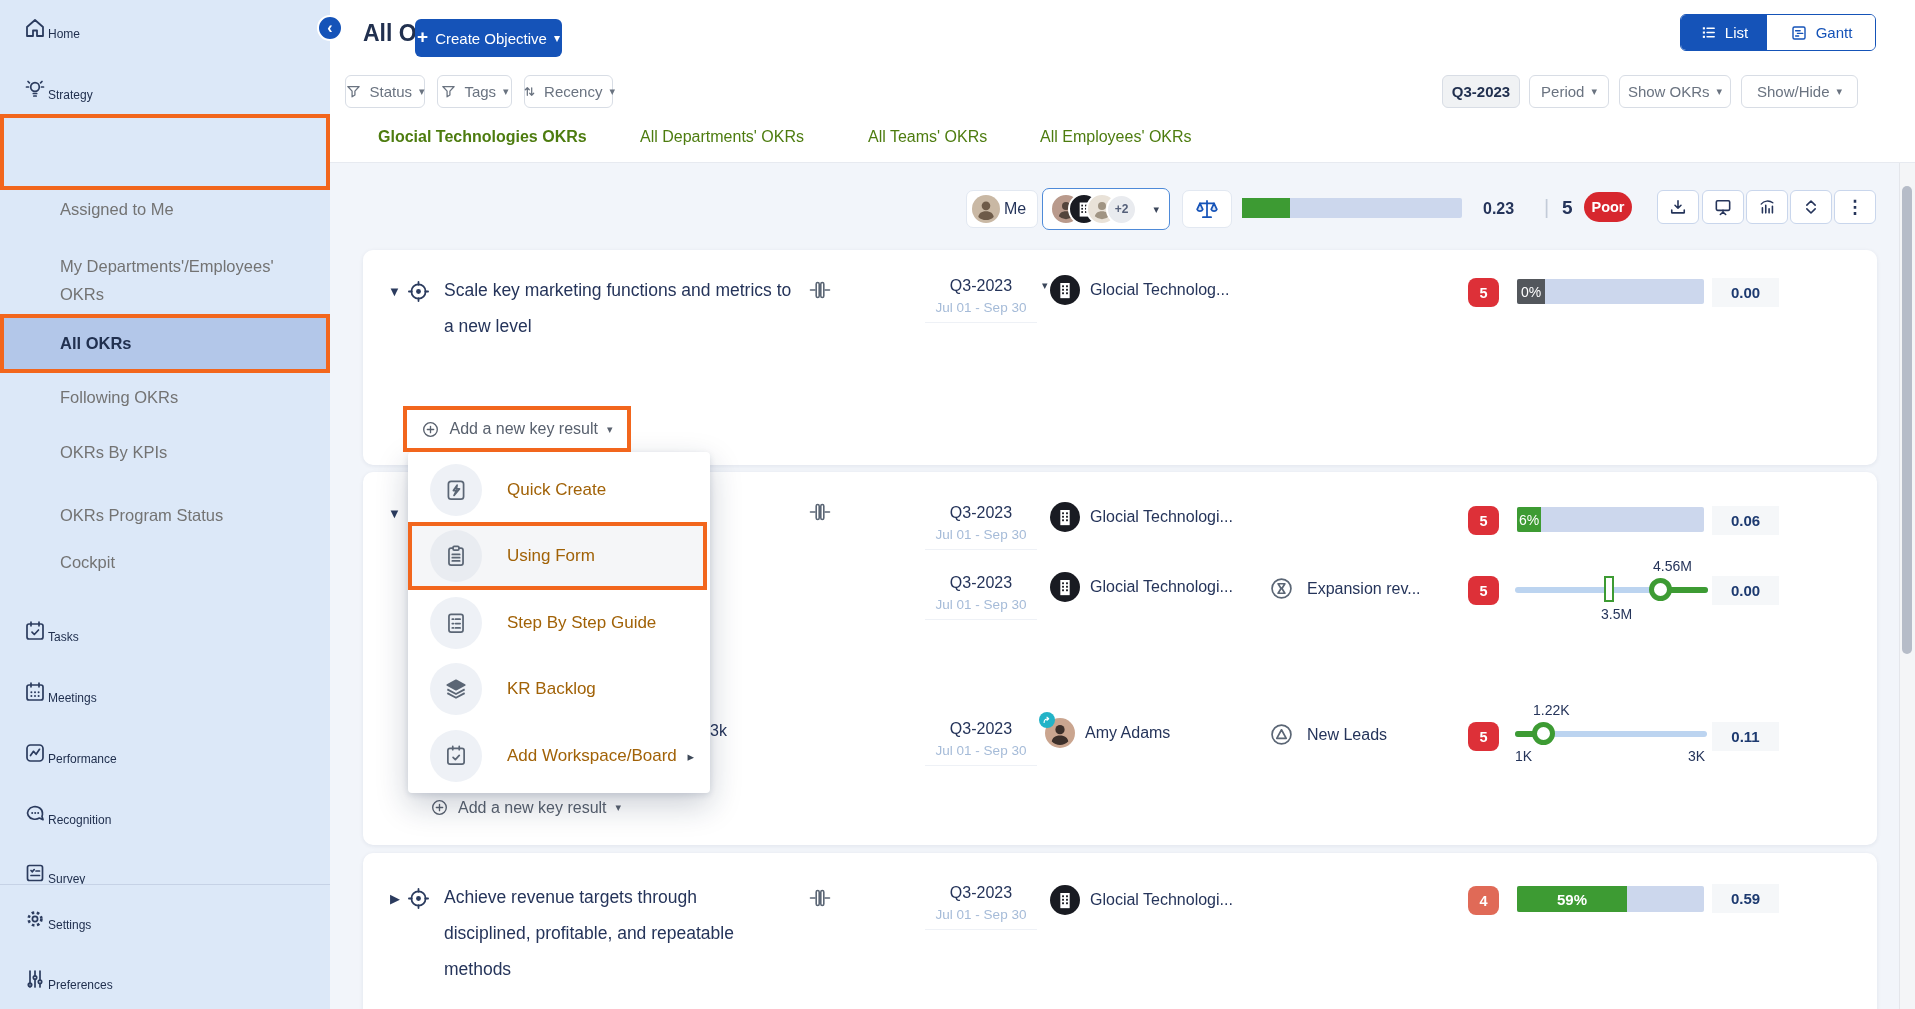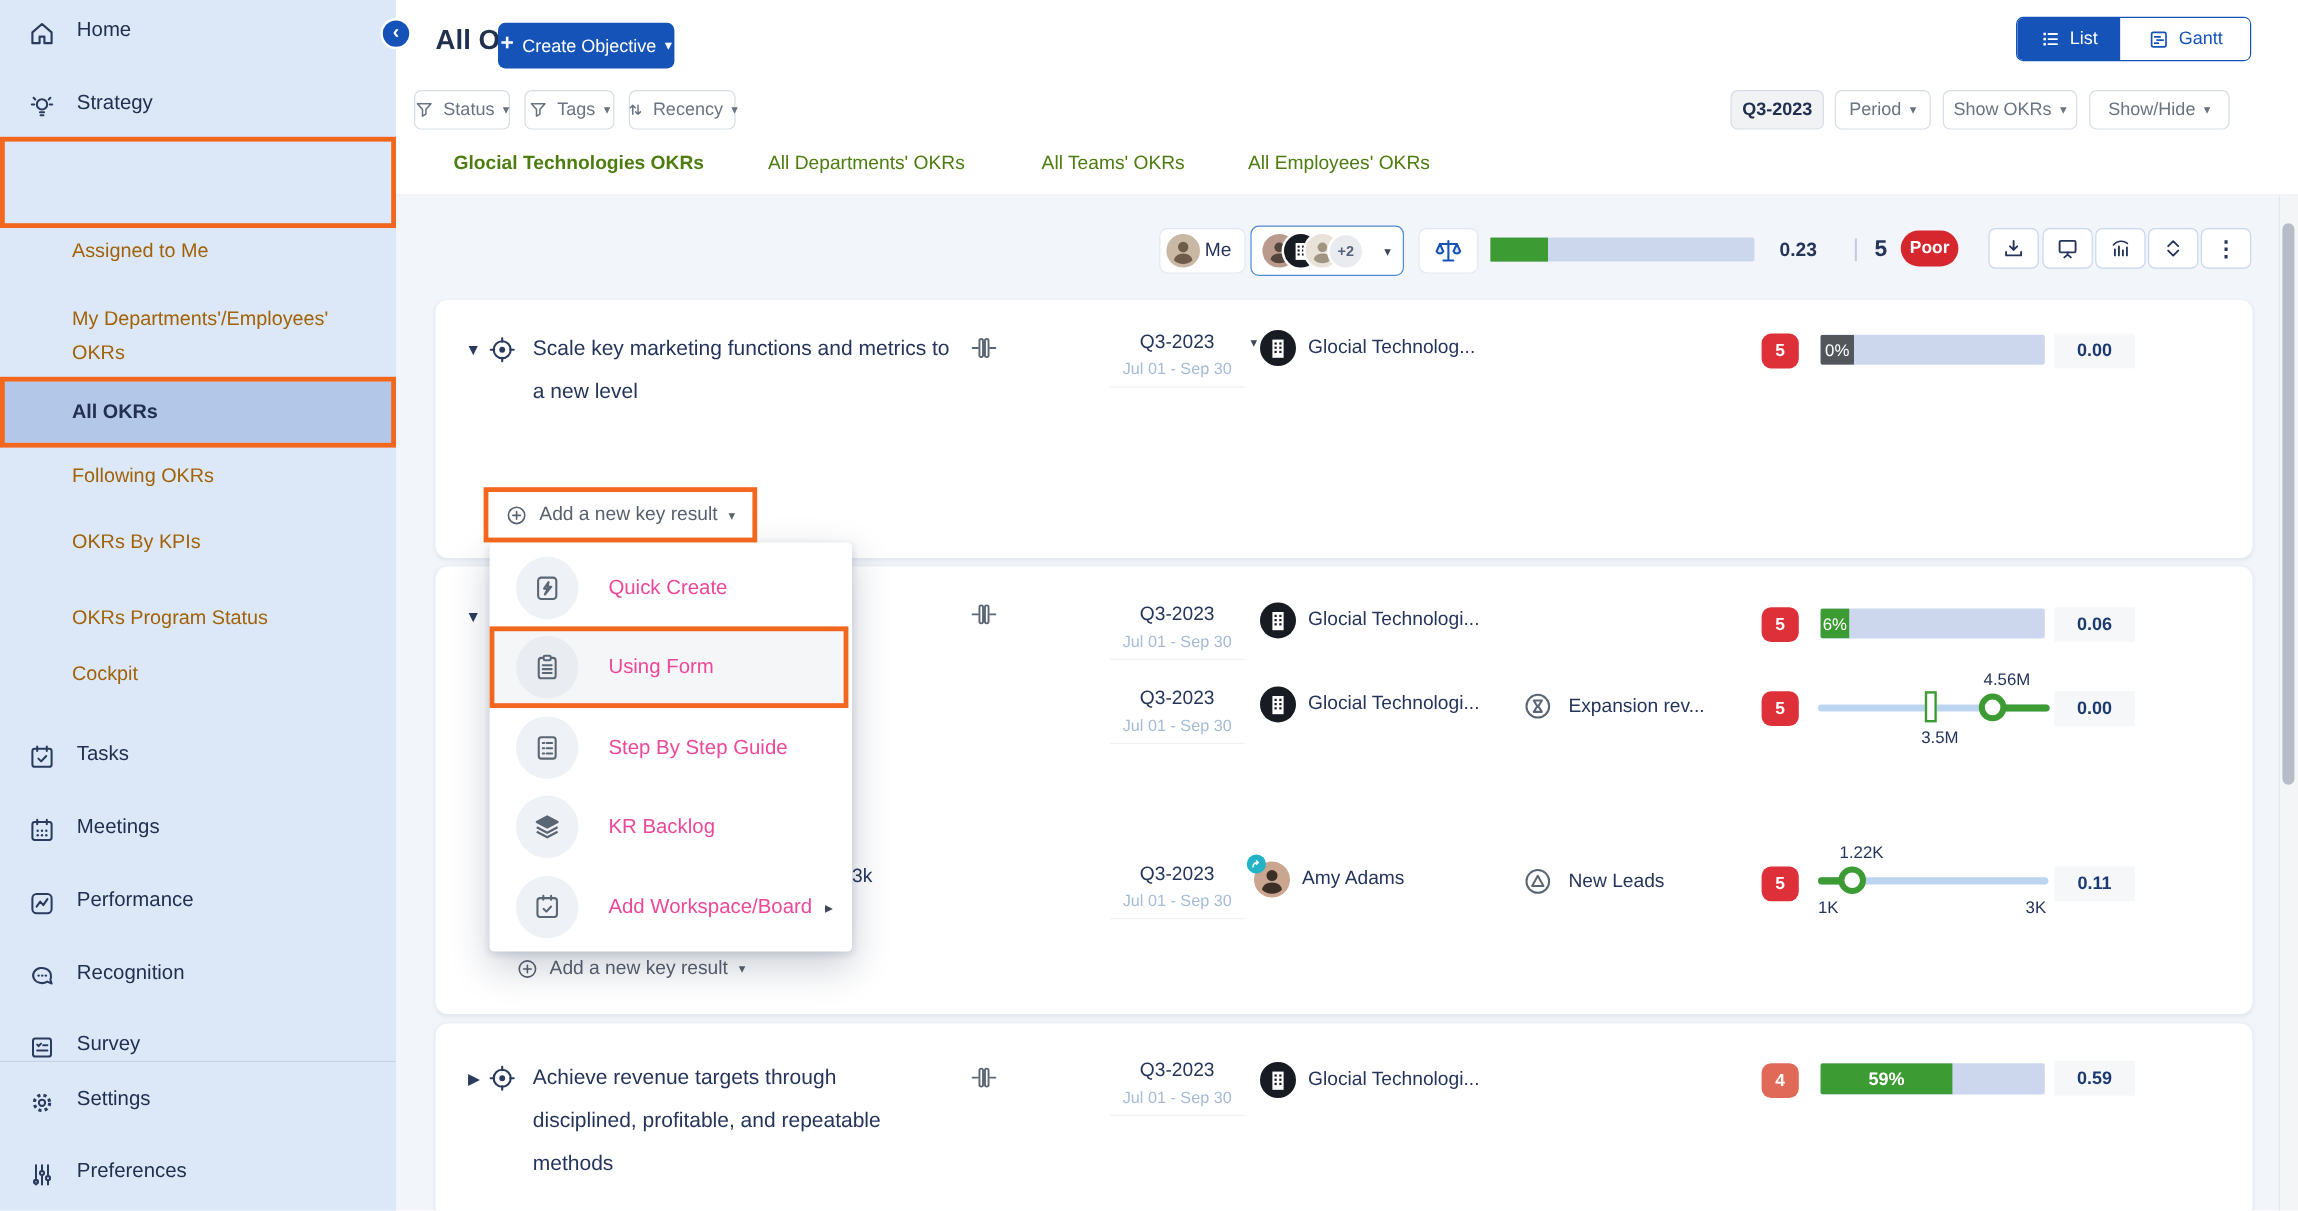--- a/index.html
+++ b/index.html
@@ -3,24 +3,24 @@
 <meta charset="utf-8">
 <style>
   html,body{margin:0;padding:0;background:#fff}
   .screen{position:relative;width:1915px;height:1009px;overflow:hidden;background:#fff;
           font-family:"Liberation Sans",sans-serif;color:#21304f}
   .abs{position:absolute}
   svg{display:block}
 
   
   .sidebar{position:absolute;left:0;top:0;width:330px;height:1009px;background:#dce8f8}
-  .sbitem{position:absolute;left:22px;display:flex;align-items:flex-start;gap:16px;
-          font-size:17px;font-weight:500;color:#21304f;cursor:pointer}
+  .sbitem{position:absolute;left:22px;display:flex;align-items:flex-end;
+          font-size:12px;font-weight:500;color:#21304f;cursor:pointer}
   .sbitem .ic{width:26px;height:26px;display:flex;align-items:center;justify-content:center;color:#2b3b5e}
-  .sbsub{position:absolute;left:60px;font-size:16.5px;font-weight:500;color:#a16207;cursor:pointer}
+  .sbsub{position:absolute;left:60px;font-size:16.5px;font-weight:500;color:#737373;cursor:pointer}
   .orange-box{border:4px solid #f2661d;box-sizing:border-box}
   .okrs-active{position:absolute;left:0;top:118px;width:330px;height:68px;background:#1553b8;
                display:flex;align-items:center;gap:16px;padding-left:22px;box-sizing:border-box}
   .okrs-active .lbl{color:#fff;font-size:17.5px;font-weight:700}
   .allokrs-active{position:absolute;left:0;top:318px;width:330px;height:51px;background:#b3c7e9;
                   display:flex;align-items:center;padding-left:60px;box-sizing:border-box}
   .allokrs-active .lbl{font-size:16.5px;font-weight:700;color:#21304f}
   .sb-divider{position:absolute;left:0;top:884px;width:330px;height:1px;background:#c6d2e6}
   .sb-bottom{position:absolute;left:0;top:885px;width:330px;height:124px;background:#dce8f8}
   .collapse-btn{position:absolute;left:317px;top:15px;width:26px;height:26px;border-radius:50%;
@@ -73,21 +73,21 @@
   .slider-track{position:absolute;height:6px;background:#bcd4f0;border-radius:3px}
   .slider-lbl{position:absolute;font-size:14px;color:#25345a}
 
   
   .menu{position:absolute;left:408px;top:452px;width:302px;height:341px;background:#fff;border-radius:4px;
         box-shadow:0 12px 32px rgba(20,35,70,.22),0 2px 6px rgba(20,35,70,.12)}
   .mitem{position:absolute;left:0;width:100%;height:66px;display:flex;align-items:center;gap:25px;
          padding-left:22px;box-sizing:border-box;cursor:pointer}
   .micon{width:52px;height:52px;border-radius:50%;background:#eef1f6;display:flex;align-items:center;
          justify-content:center;color:#5b6675;flex:none}
-  .mlabel{font-size:17px;color:#ec4899}
+  .mlabel{font-size:17px;color:#a16207}
   .uf-highlight{position:absolute;left:0;top:70px;width:299px;height:68px;background:#f5f6f8;
                 border:4px solid #f2661d;box-sizing:border-box}
 </style>
 </head>
 <body>
 
 <div class="screen">
 
   <div class="sidebar">
 

